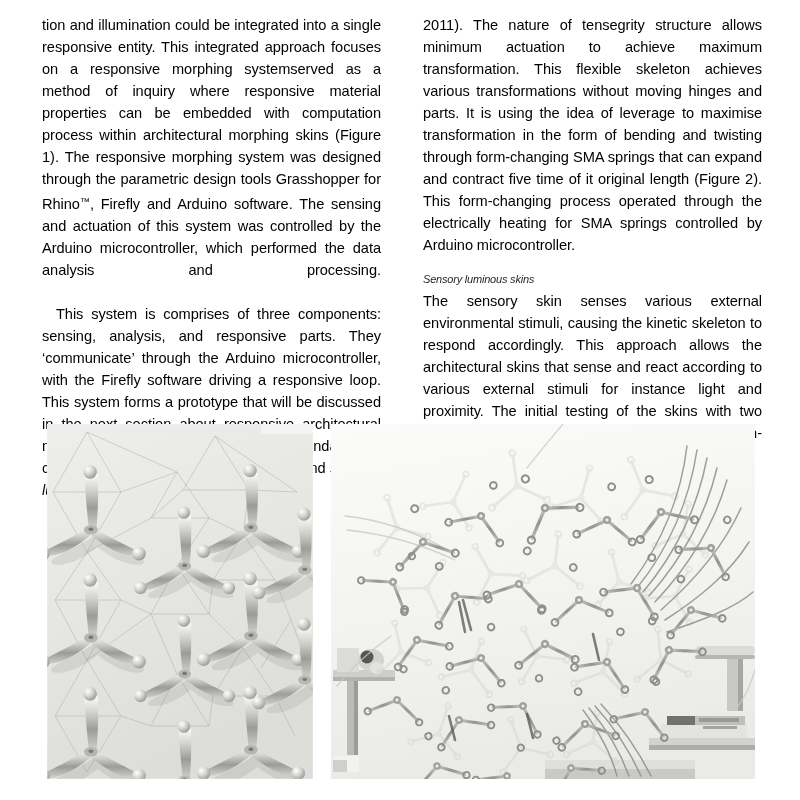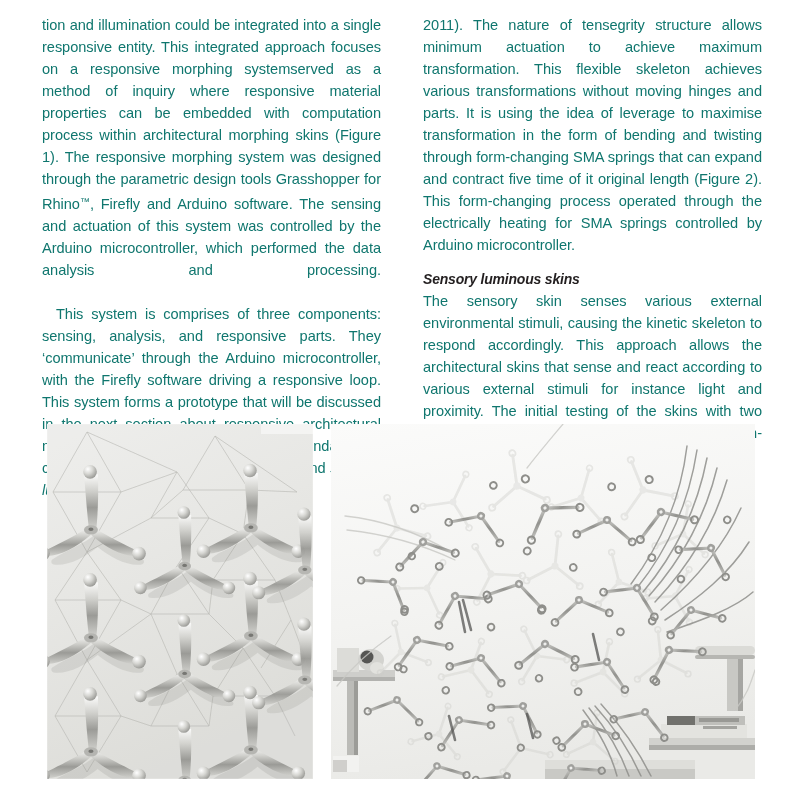--- a/index.html
+++ b/index.html
@@ -38,39 +38,39 @@
   .col.right { width: 357px; }
 
   p.body-par {
     margin: 0;
     font-size: 14.6px;
     line-height: 22.05px;
     text-align: justify;
     text-justify: inter-word;
     letter-spacing: -0.05px;
     word-spacing: -0.1px;
-    color: #0f766e;
+    color: #000000;
     -webkit-font-smoothing: antialiased;
   }
   p.body-par.indent { text-indent: 14px; }
 
   
   p.body-par::after {
     content: "";
     display: inline-block;
     width: 100%;
   }
   p.body-par.nostretch::after { content: none; display: none; }
 
   h2.sec-head {
     margin: 0;
     padding-top: 11px;
-    font-size: 14px;
+    font-size: 11px;
     line-height: 22px;
-    font-weight: 700;
+    font-weight: 400;
     font-style: italic;
     letter-spacing: -0.2px;
     color: #231f20;
   }
 
   em.term { font-style: italic; }
   .tm { font-size: 10px; vertical-align: 0.42em; letter-spacing: 0; }
 
   
   .figures {

